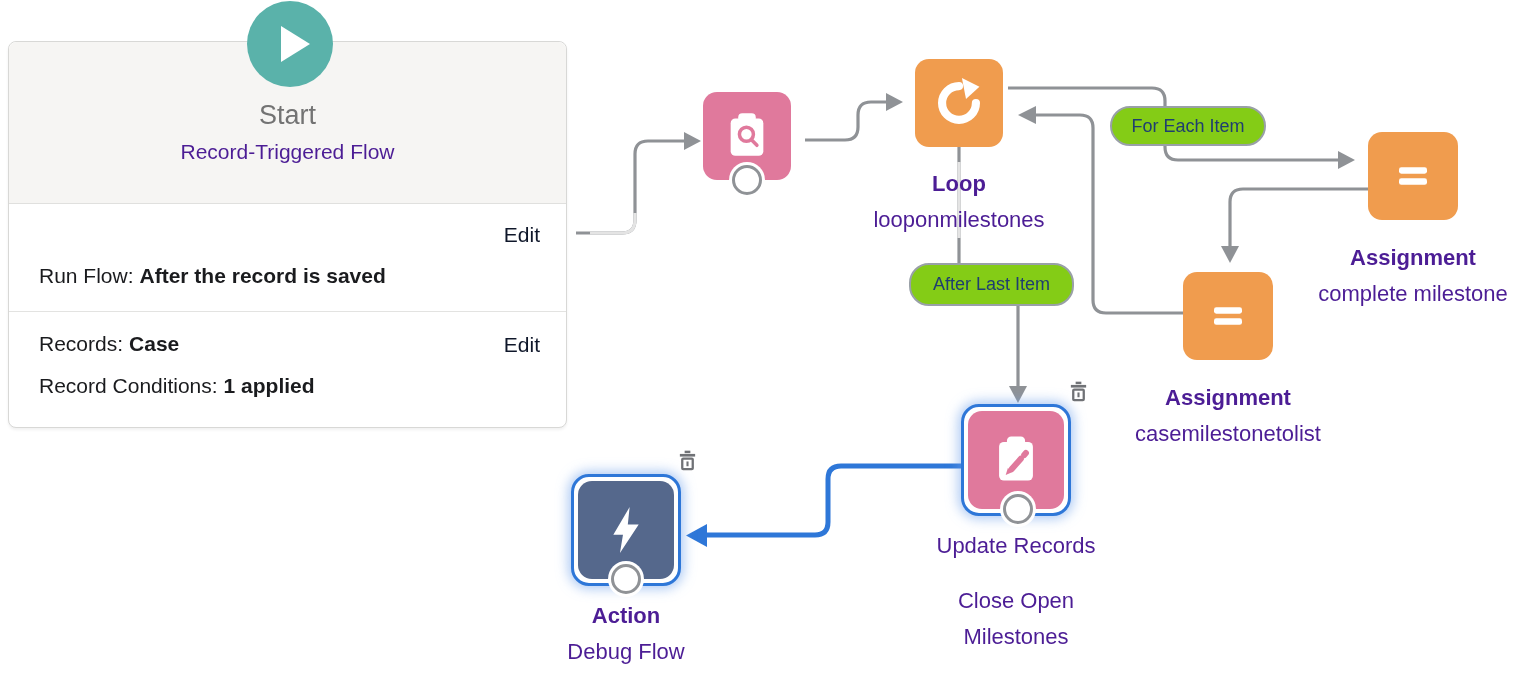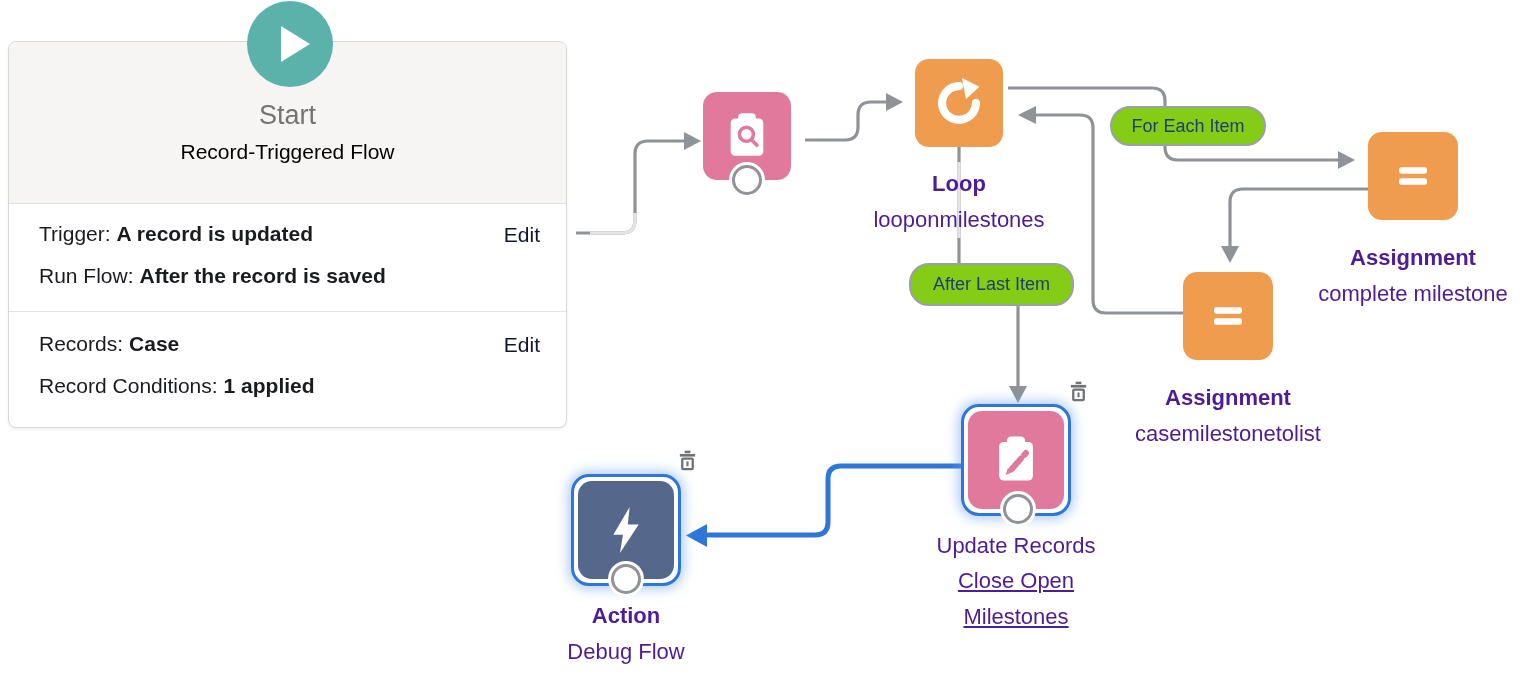--- a/index.html
+++ b/index.html
@@ -6,21 +6,21 @@
   .canvas{position:relative;width:1536px;height:687px;background:#ffffff;overflow:hidden;
           font-family:"Liberation Sans","DejaVu Sans",sans-serif;color:#17181b;}
   .wires{position:absolute;left:0;top:0;width:1536px;height:687px;z-index:1;}
 
   
   .start-card{position:absolute;left:8px;top:41px;width:557px;height:385px;background:#fff;
               border:1px solid #d8d8d6;border-radius:8px;box-shadow:0 2px 3px rgba(0,0,0,.06);z-index:2;}
   .sc-head{position:absolute;left:0;top:0;right:0;height:161px;background:#f6f5f3;
            border-bottom:1px solid #e0e0de;border-radius:8px 8px 0 0;text-align:center;}
   .sc-title{margin-top:58px;font-size:27px;color:#737373;}
-  .sc-sub{margin-top:9px;font-size:21px;color:#000000;}
+  .sc-sub{margin-top:9px;font-size:21px;color:#4c1d95;}
   .sc-divider{position:absolute;left:0;right:0;top:269px;border-top:1px solid #e3e3e1;}
   .sc-line{position:absolute;left:30px;font-size:21px;color:#1a1b1e;white-space:nowrap;}
   .sc-line b{font-weight:bold;margin-left:6px;}
   .sc-edit{position:absolute;right:26px;font-size:21px;color:#0f172a;cursor:pointer;}
   .play{position:absolute;left:247px;top:1px;width:86px;height:86px;border-radius:50%;
         background:#5ab2aa;z-index:5;display:flex;align-items:center;justify-content:center;}
 
   
   .node{position:absolute;border-radius:14px;z-index:3;display:flex;align-items:center;justify-content:center;cursor:pointer;}
   .pink{background:#e0799c;} .orange{background:#f09c4e;} .slate{background:#55688c;}
@@ -82,23 +82,20 @@
     <svg width="86" height="86" viewBox="0 0 86 86">
       <polygon points="34,25 63,43 34,61" fill="#ffffff"></polygon>
     </svg>
   </div>
 
   <div class="start-card">
     <div class="sc-head">
       <div class="sc-title">Start</div>
       <div class="sc-sub">Record-Triggered Flow</div>
     </div>
-    <div class="sc-line" style="top:180px">
-      <span>Trigger:</span><b>A record is updated</b>
-    </div>
     <div class="sc-line" style="top:222px">
       <span>Run Flow:</span><b>After the record is saved</b>
     </div>
     <div class="sc-edit" style="top:181px">Edit</div>
     <div class="sc-divider"></div>
     <div class="sc-line" style="top:290px">
       <span>Records:</span><b>Case</b>
     </div>
     <div class="sc-line" style="top:332px">
       <span>Record Conditions:</span><b>1 applied</b>
@@ -168,21 +165,21 @@
         <rect x="10" y="9" width="28" height="32" rx="4" fill="#fff"></rect>
         <rect x="16.5" y="4.5" width="15" height="9" rx="3.5" fill="#fff"></rect>
         <line x1="20.5" y1="31.5" x2="28" y2="23" stroke="#e0799c" stroke-width="5" stroke-linecap="round"></line>
         <line x1="30.8" y1="19.8" x2="32.2" y2="18.2" stroke="#e0799c" stroke-width="5" stroke-linecap="round"></line>
         <polygon points="15.5,36.5 17.3,30.6 21.2,34" fill="#e0799c"></polygon>
       </svg>
     </div>
   </div>
   <div class="stub" style="left:1003px;top:494px;"></div>
   <div class="nlab t" style="left:891px;top:528px;width:250px;white-space:nowrap;">Update Records</div>
-  <div class="nlab" style="left:931px;top:563px;width:170px;text-decoration:underline;">Close Open Milestones</div>
+  <div class="nlab" style="left:931px;top:583px;width:170px;">Close Open Milestones</div>
 
   <div class="trash" style="left:677px;top:449px;">
     <svg width="21" height="23" viewBox="0 0 22 24">
       <line x1="8" y1="3" x2="14" y2="3" stroke="#707276" stroke-width="2.6"></line>
       <line x1="3" y1="6.5" x2="19" y2="6.5" stroke="#707276" stroke-width="2.8"></line>
       <rect x="5.5" y="10" width="11" height="11" rx="1" fill="none" stroke="#707276" stroke-width="2.4"></rect>
       <line x1="11" y1="13" x2="11" y2="18" stroke="#707276" stroke-width="2.2"></line>
     </svg>
   </div>
   <div class="sel" style="left:571px;top:474px;">

